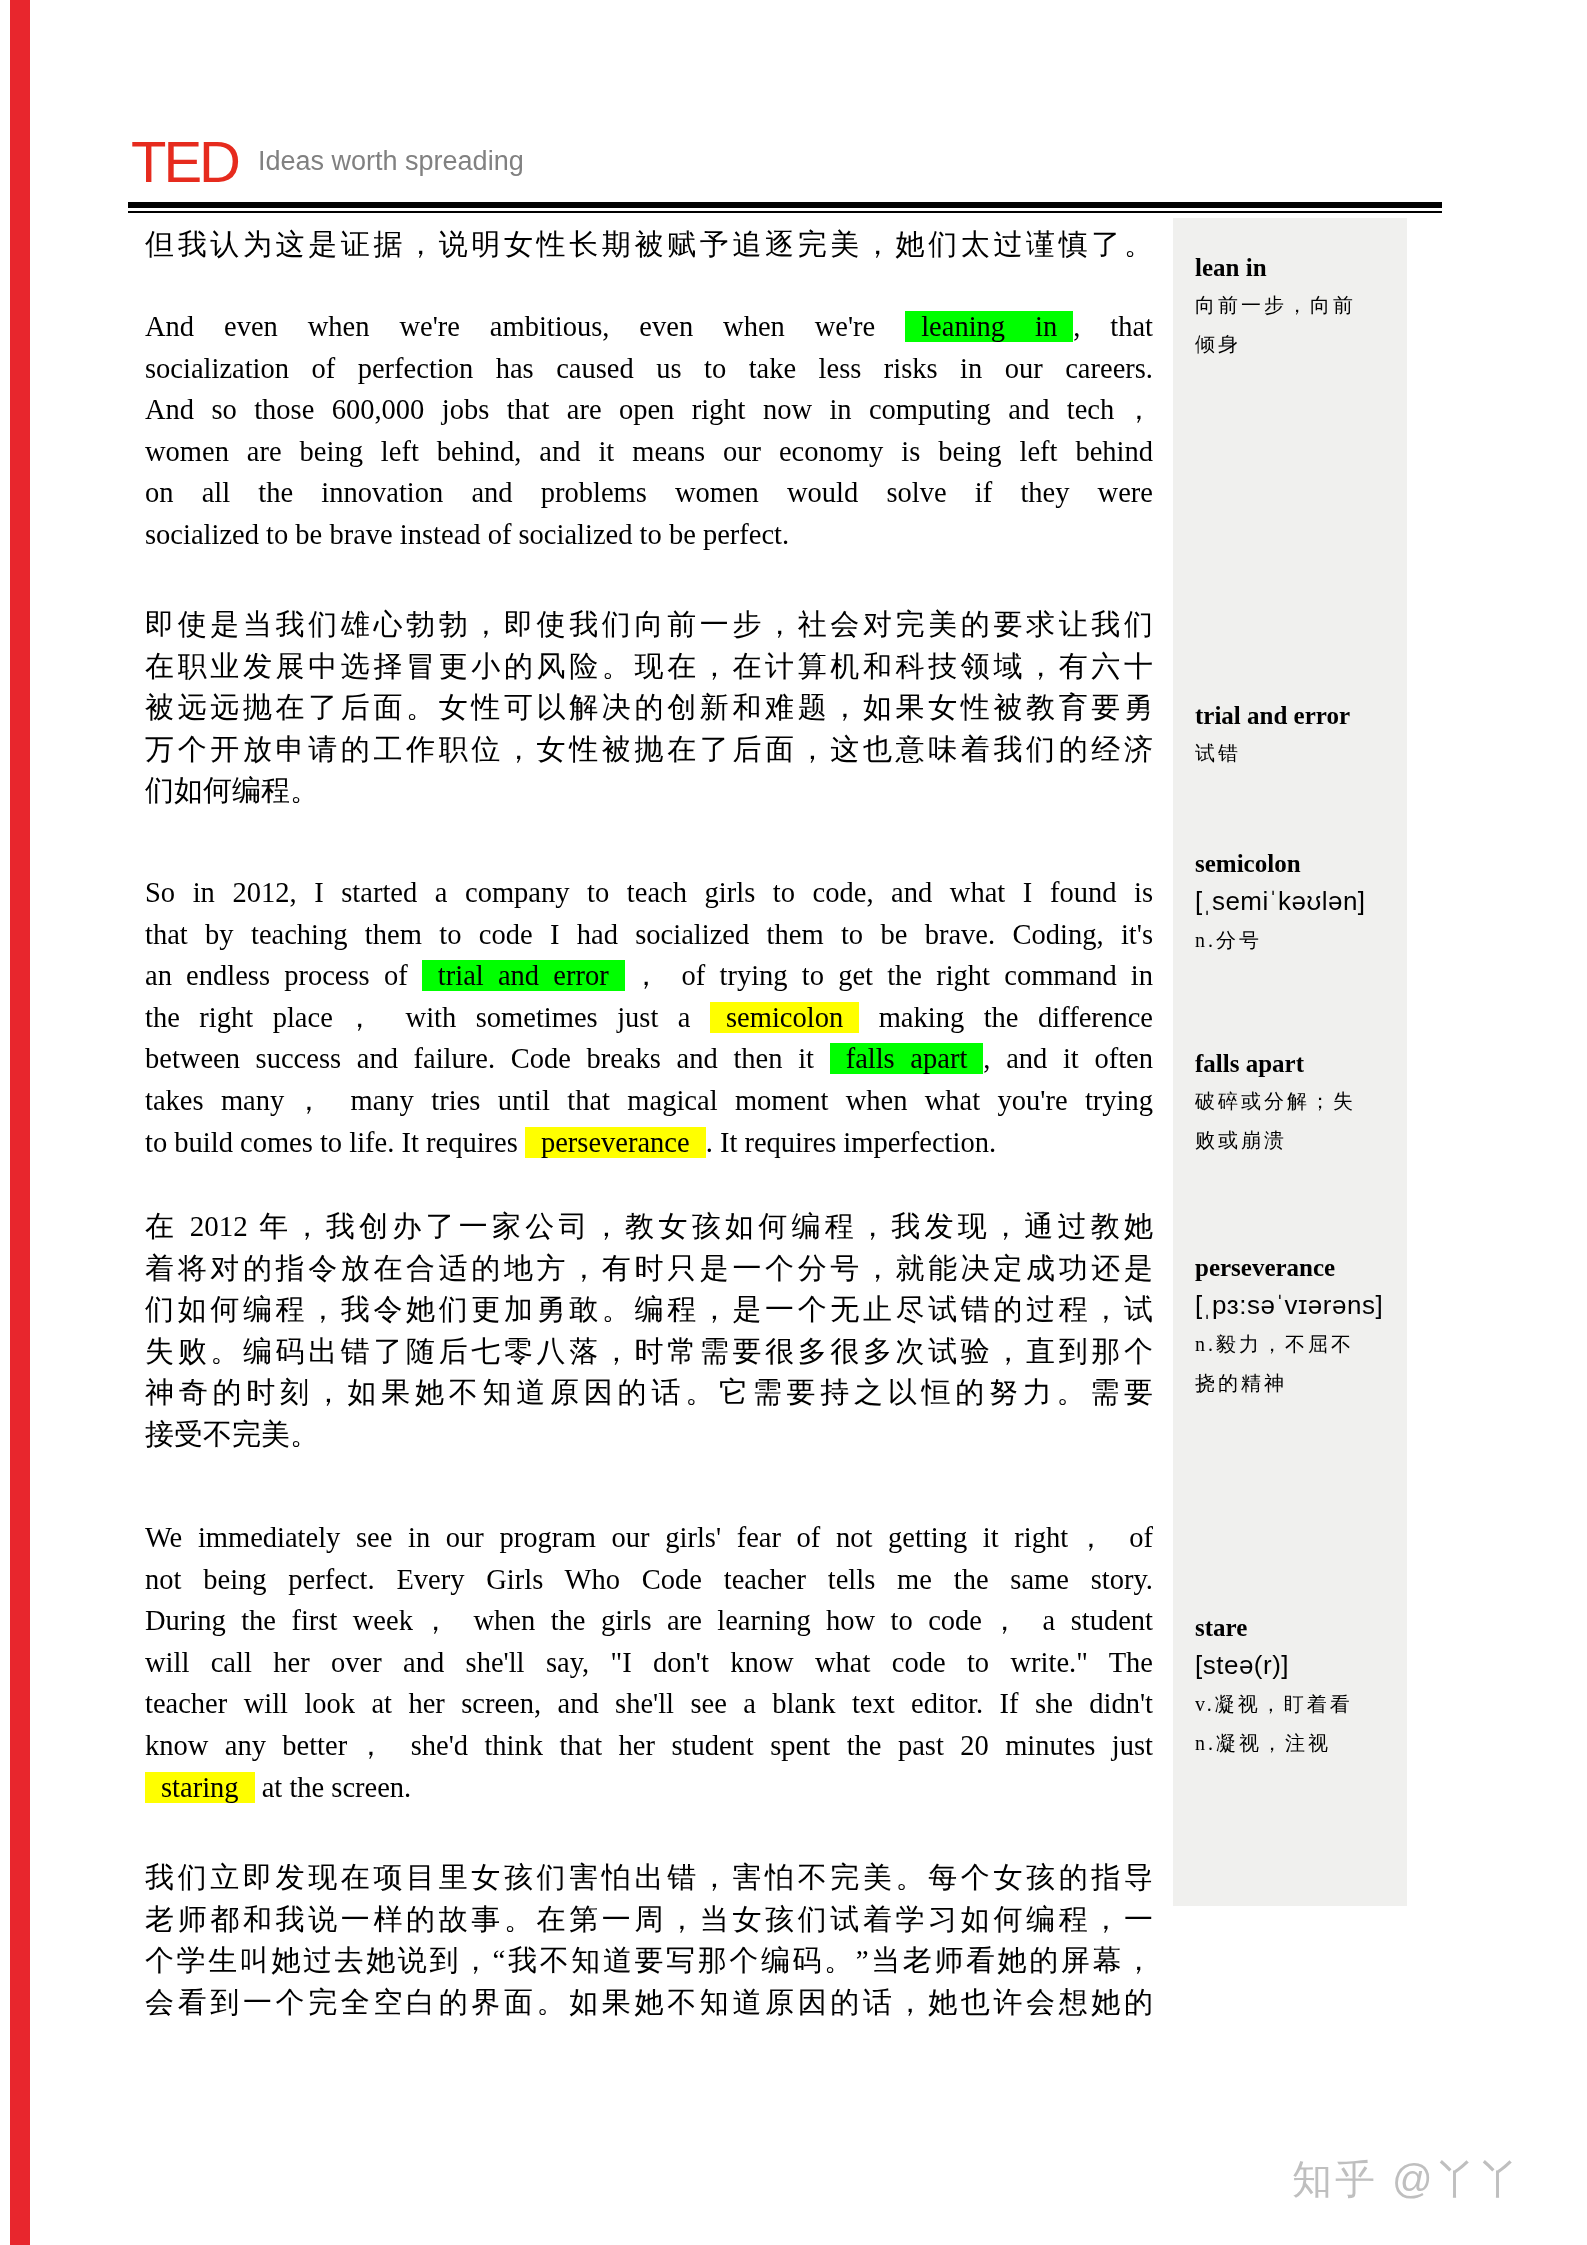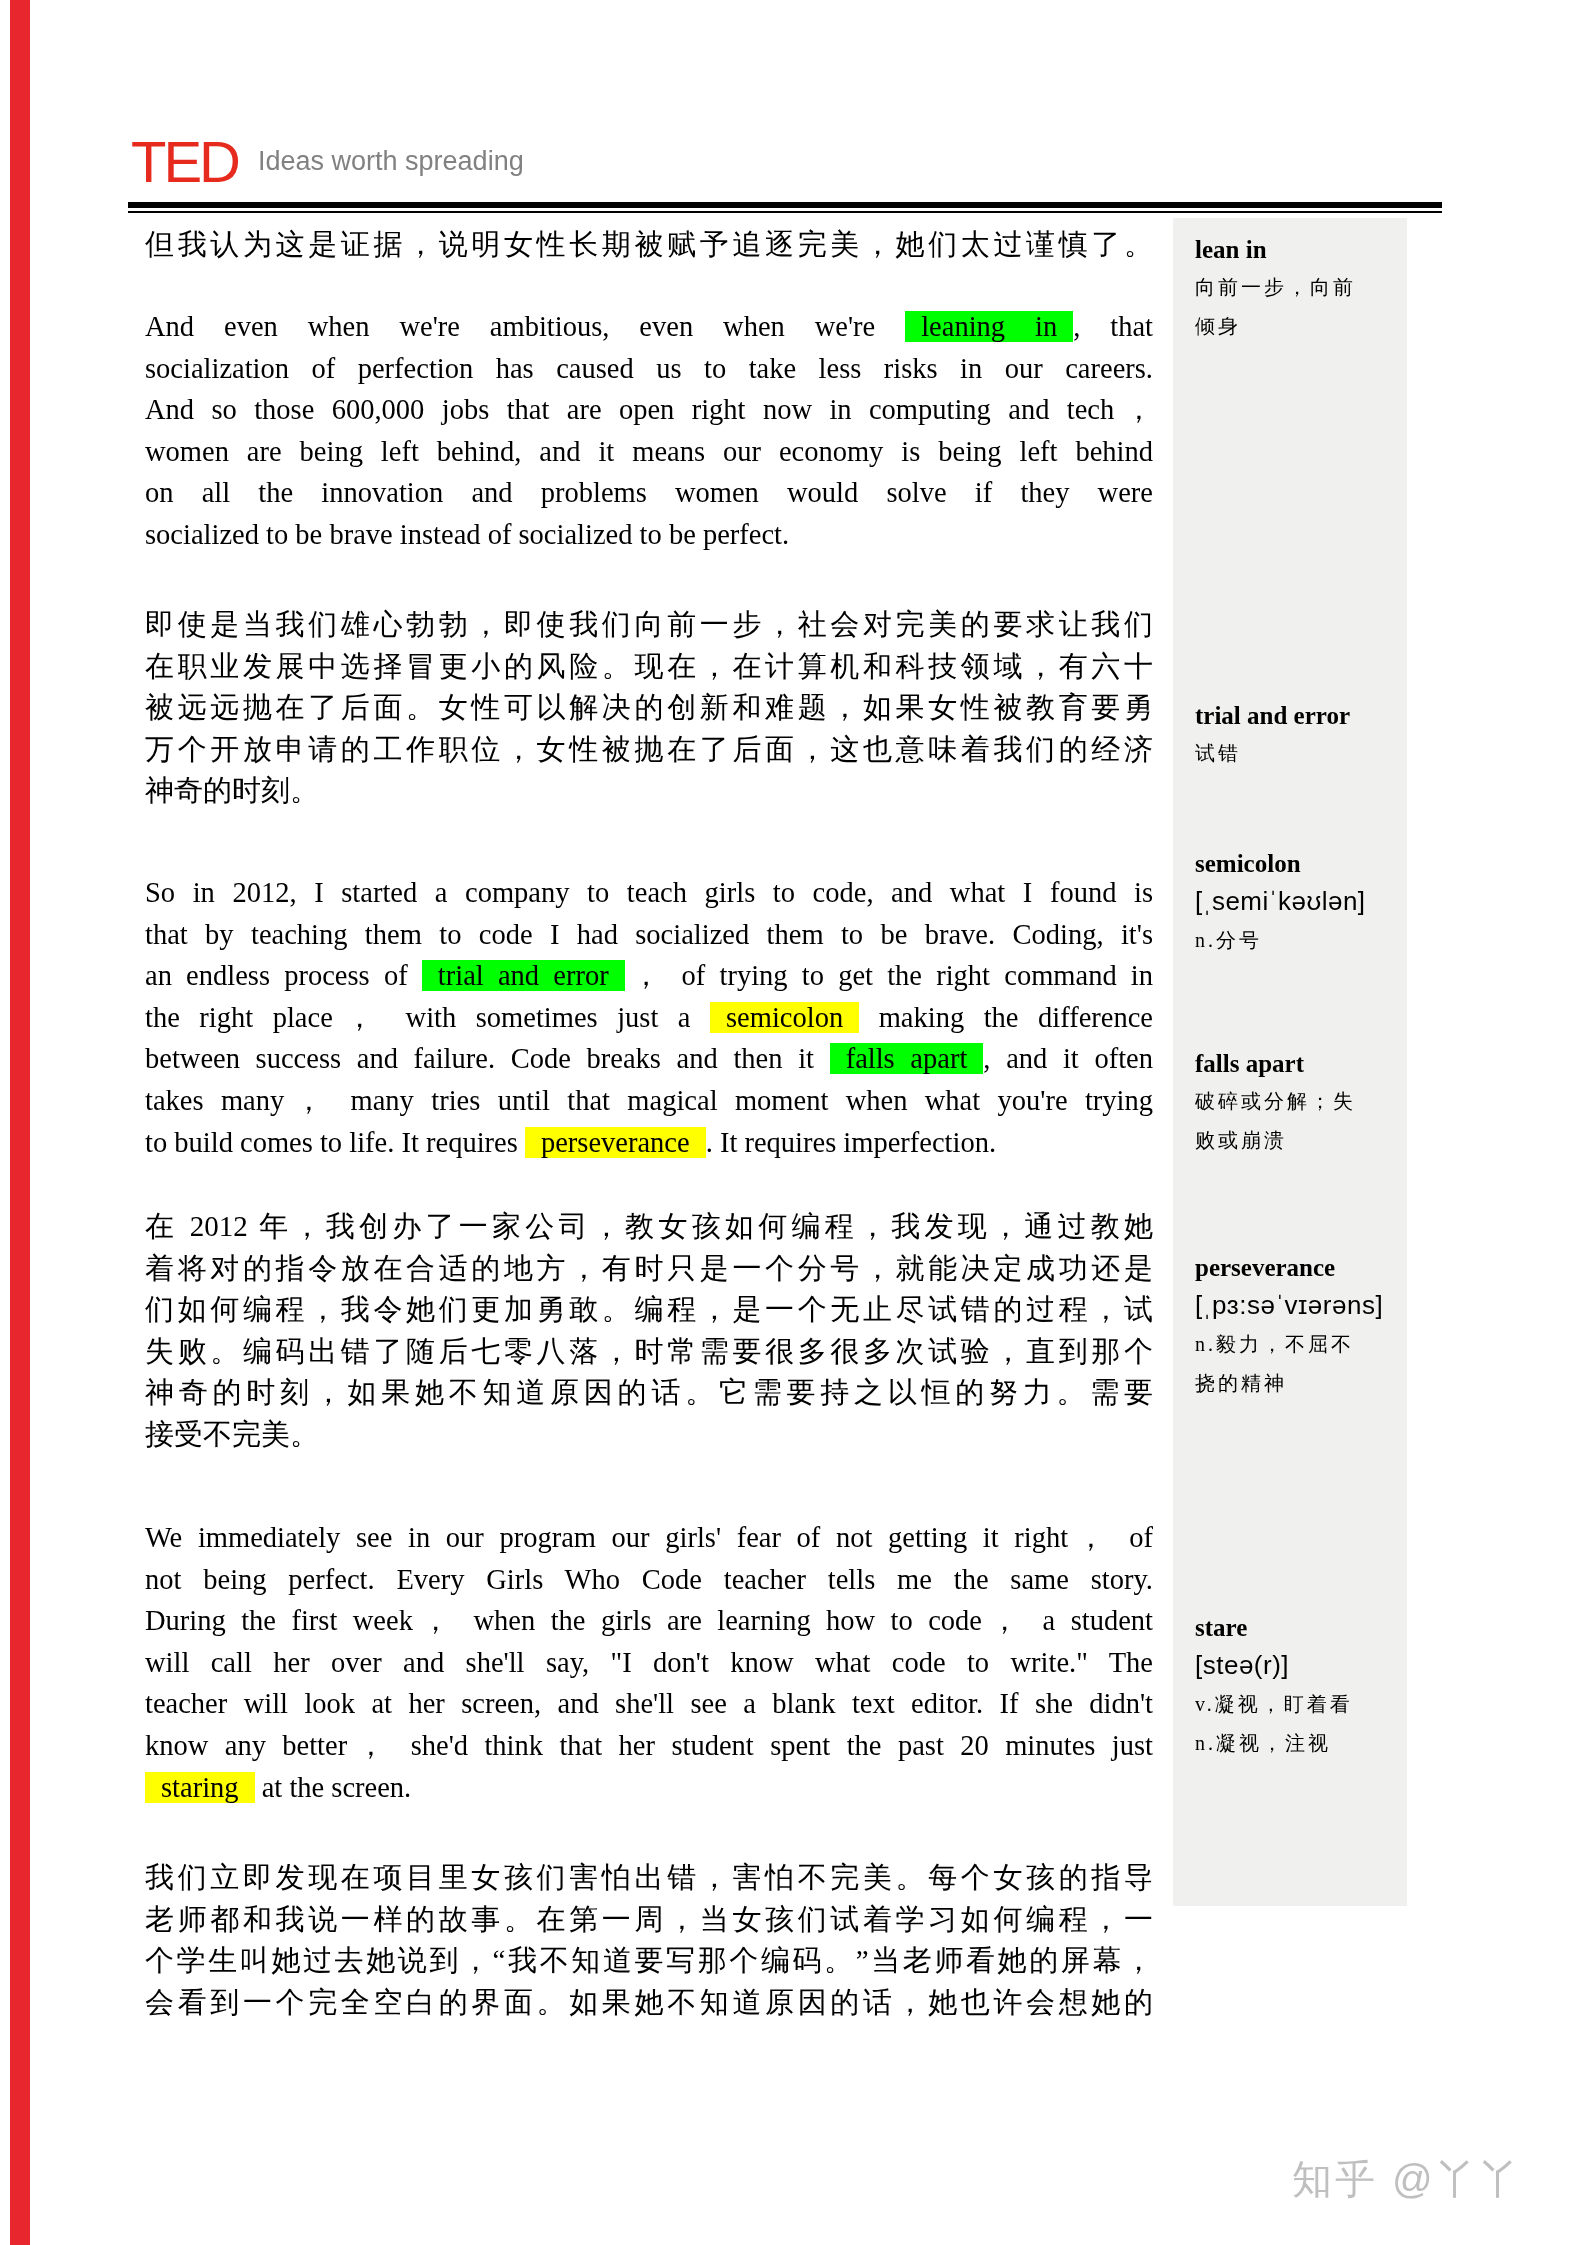--- a/index.html
+++ b/index.html
@@ -62,21 +62,21 @@
         <div class="line"><span>And so those 600,000 jobs that are open right now in computing and tech，</span></div>
         <div class="line"><span>women are being left behind, and it means our economy is being left behind</span></div>
         <div class="line"><span>on all the innovation and problems women would solve if they were</span></div>
         <div class="line pl"><span>socialized to be brave instead of socialized to be perfect.</span></div>
       </div>
       <div class="para zh" style="top: 604px;">
         <div class="line"><span>即使是当我们雄心勃勃，即使我们向前一步，社会对完美的要求让我们</span></div>
         <div class="line"><span>在职业发展中选择冒更小的风险。现在，在计算机和科技领域，有六十</span></div>
         <div class="line"><span>被远远抛在了后面。女性可以解决的创新和难题，如果女性被教育要勇</span></div>
         <div class="line"><span>万个开放申请的工作职位，女性被抛在了后面，这也意味着我们的经济</span></div>
-        <div class="line pl"><span>神奇的时刻。</span></div>
+        <div class="line pl"><span>们如何编程。</span></div>
       </div>
       <div class="para en" style="top: 872px;">
         <div class="line"><span>So in 2012, I started a company to teach girls to code, and what I found is</span></div>
         <div class="line"><span>that by teaching them to code I had socialized them to be brave. Coding, it's</span></div>
         <div class="line"><span>an endless process of </span><span class="hl g">trial and error</span><span>， of trying to get the right command in</span></div>
         <div class="line"><span>the right place， with sometimes just a </span><span class="hl y">semicolon</span><span> making the difference</span></div>
         <div class="line"><span>between success and failure. Code breaks and then it </span><span class="hl g">falls apart</span><span>, and it often</span></div>
         <div class="line"><span>takes many， many tries until that magical moment when what you're trying</span></div>
         <div class="line pl"><span>to build comes to life. It requires </span><span class="hl y">perseverance</span><span>. It requires imperfection.</span></div>
       </div>
@@ -99,21 +99,21 @@
       </div>
       <div class="para zh" style="top: 1857px;">
         <div class="line"><span>我们立即发现在项目里女孩们害怕出错，害怕不完美。每个女孩的指导</span></div>
         <div class="line"><span>老师都和我说一样的故事。在第一周，当女孩们试着学习如何编程，一</span></div>
         <div class="line"><span>个学生叫她过去她说到，“我不知道要写那个编码。”当老师看她的屏幕，</span></div>
         <div class="line"><span>会看到一个完全空白的界面。如果她不知道原因的话，她也许会想她的</span></div>
       </div>
     </div>
 
   <div class="sidebar">
-      <div class="entry" style="top: 14px;">
+      <div class="entry" style="top: 32px;">
         <div class="w">lean in</div>
         <div class="zh2">向前一步，向前</div>
         <div class="zh2">倾身</div>
       </div>
       <div class="entry" style="top: 480px;">
         <div class="w">trial and error</div>
         <div class="zh2">试错</div>
       </div>
       <div class="entry" style="top: 628px;">
         <div class="w">semicolon</div>

